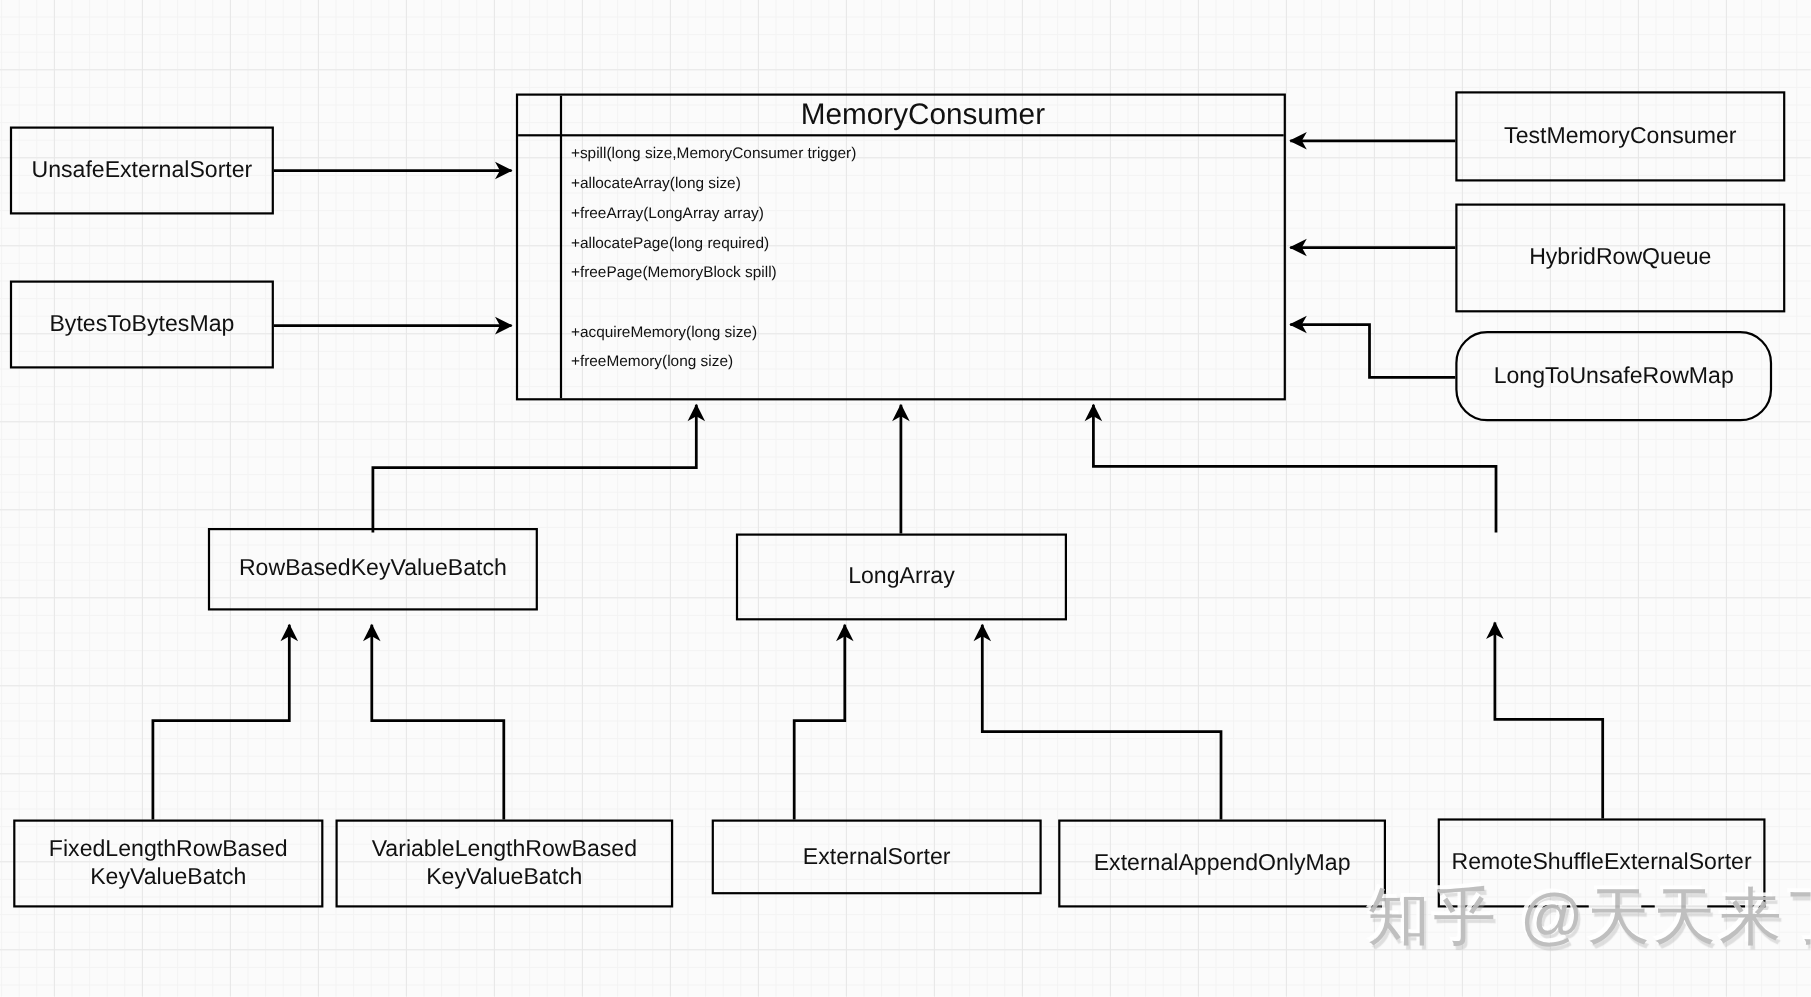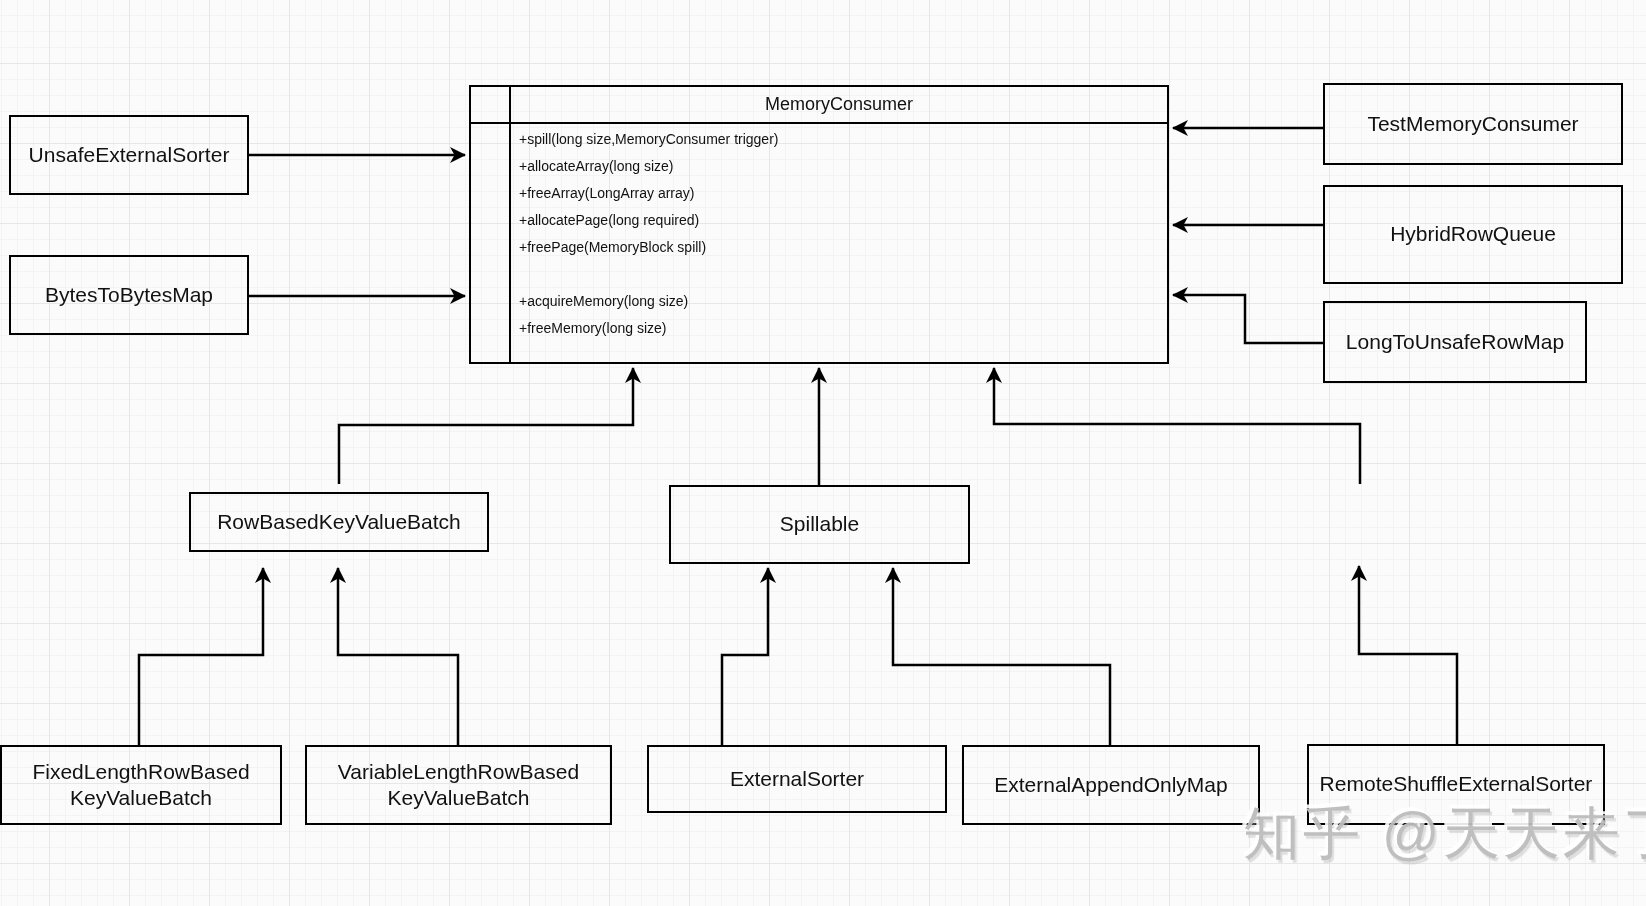--- a/index.html
+++ b/index.html
@@ -43,21 +43,21 @@
   }
   .mc-divider{
     position:absolute;left:38px;top:0;bottom:0;width:0;
     border-left:2px solid #000;
   }
   .mc-title{
     height:35px;
     border-bottom:2px solid #000;
     display:flex;align-items:center;justify-content:center;
     padding-left:40px;
-    font-size:18px;
+    font-size:27px;
   }
   .mc-methods{
     padding:2px 6px 0 48px;
   }
   .method-line{
     height:27px;line-height:27px;
     font-size:14px;
     white-space:nowrap;
     overflow:visible;
   }
@@ -114,26 +114,26 @@
       <div class="method-line">+acquireMemory(long size)</div>
       <div class="method-line">+freeMemory(long size)</div>
     </div>
   </div>
 
   <div class="class-box" style="left:9px;top:115px;width:240px;height:80px;">UnsafeExternalSorter</div>
   <div class="class-box" style="left:1323px;top:83px;width:300px;height:82px;">TestMemoryConsumer</div>
 
   <div class="class-box" style="left:9px;top:255px;width:240px;height:80px;">BytesToBytesMap</div>
   <div class="class-box" style="left:1323px;top:185px;width:300px;height:99px;">HybridRowQueue</div>
-  <div class="class-box" style="left:1323px;top:301px;width:264px;height:82px;">LongToUnsafeRowMap</div>
+  <div class="class-box" style="left:1323px;top:301px;width:288px;height:82px;border-radius:29px;">LongToUnsafeRowMap</div>
 
-  <div class="class-box" style="left:189px;top:492px;width:300px;height:60px;">RowBasedKeyValueBatch</div>
-  <div class="class-box" style="left:669px;top:485px;width:301px;height:79px;">Spillable</div>
+  <div class="class-box" style="left:189px;top:480px;width:300px;height:75px;">RowBasedKeyValueBatch</div>
+  <div class="class-box" style="left:669px;top:485px;width:301px;height:79px;">LongArray</div>
 
-  <div class="class-box" style="left:0;top:745px;width:282px;height:80px;">FixedLengthRowBased
+  <div class="class-box" style="left:12px;top:745px;width:282px;height:80px;">FixedLengthRowBased
 KeyValueBatch</div>
   <div class="class-box" style="left:305px;top:745px;width:307px;height:80px;">VariableLengthRowBased
 KeyValueBatch</div>
   <div class="class-box" style="left:647px;top:745px;width:300px;height:68px;">ExternalSorter</div>
   <div class="class-box" style="left:962px;top:745px;width:298px;height:80px;">ExternalAppendOnlyMap</div>
   <div class="class-box" style="left:1307px;top:744px;width:298px;height:81px;">RemoteShuffleExternalSorter</div>
 
   <div class="watermark">知乎 @天天来了</div>
 
 </div>

